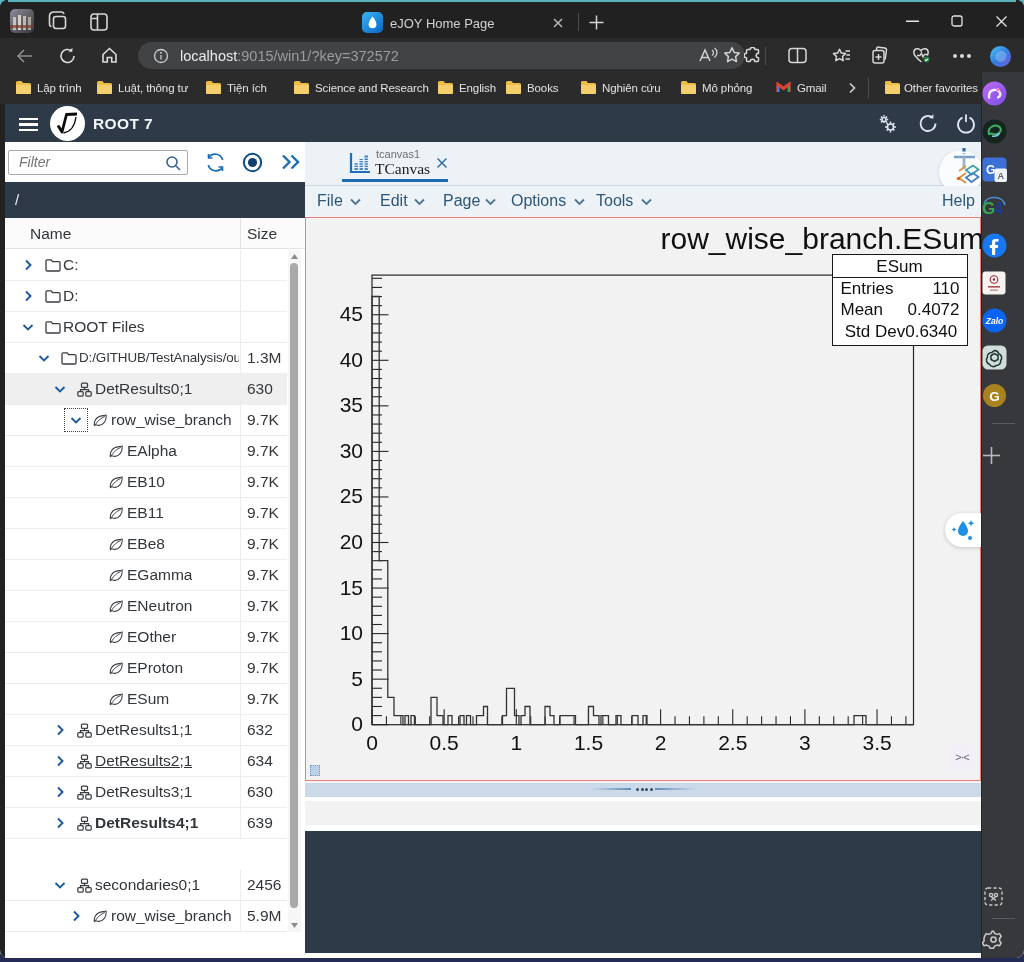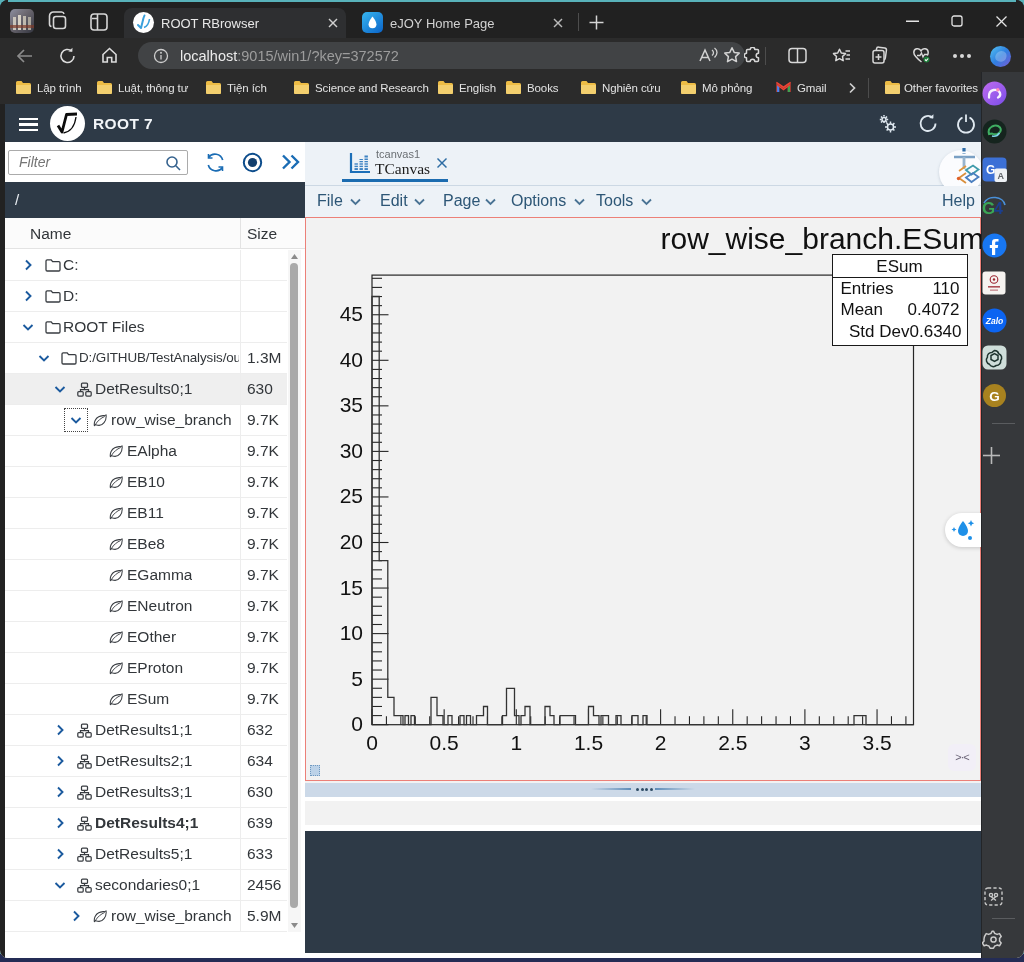--- a/index.html
+++ b/index.html
@@ -44,32 +44,20 @@
  </div>
  <svg class="abs" style="left:47px;top:10px" width="23" height="23" viewBox="0 0 23 23" fill="none" stroke="#d6d6d6" stroke-width="1.6">
    <rect x="6.5" y="6.5" width="12" height="12" rx="2.5"></rect>
         <path d="M4.5 16.5 A2.5 2.5 0 0 1 2.5 14 V6 A4 4 0 0 1 6.5 2 h8 a2.5 2.5 0 0 1 2.5 2"></path>
  </svg>
  <svg class="abs" style="left:88px;top:11px" width="22" height="22" viewBox="0 0 22 22" fill="none" stroke="#d6d6d6" stroke-width="1.6">
    <rect x="3" y="3" width="16" height="16" rx="3"></rect>
         <line x1="9.5" y1="3" x2="9.5" y2="19"></line>
         <line x1="4" y1="7.5" x2="9" y2="7.5"></line>
  </svg>
- <div class="tab1">
-   <div class="abs" style="left:9px;top:4px;width:21px;height:21px;border-radius:50%;background:#fff"></div>
-   <svg class="abs" style="left:9px;top:4px" width="21" height="21" viewBox="0 0 21 21">
-          <path d="M5 13 l3 3 2.5-10 1-2.5" fill="none" stroke="#3aa0dc" stroke-width="2" stroke-linejoin="round" stroke-linecap="round"></path>
-          <path d="M11 15.5 q4.5-1.5 5.5-8.5" fill="none" stroke="#3aa0dc" stroke-width="1.6" fill-opacity="0"></path>
-        </svg>
-   <div class="abs tabtxt" style="left:37px;top:8px">ROOT RBrowser</div>
-   <svg class="abs" style="left:203px;top:9px" width="12" height="12" viewBox="0 0 12 12" stroke="#cfcfcf" stroke-width="1.4">
-          <line x1="2" y1="2" x2="10" y2="10"></line>
-          <line x1="10" y1="2" x2="2" y2="10"></line>
-        </svg>
- </div>
  <div class="abs" style="left:362px;top:12px;width:21px;height:21px;border-radius:5px;background:linear-gradient(140deg,#37b6f0,#0a63c8)"></div>
  <svg class="abs" style="left:362px;top:12px" width="21" height="21" viewBox="0 0 24 24">
         <path d="M12 5 C12 5 7.5 10.5 7.5 14 a4.5 4.5 0 0 0 9 0 C16.5 10.5 12 5 12 5 Z" fill="#fff"></path>
       </svg>
  <div class="abs tabtxt" style="left:390px;top:16px;color:#d2d2d2">eJOY Home Page</div>
  <svg class="abs" style="left:552px;top:17px" width="12" height="12" viewBox="0 0 12 12" stroke="#b9b9b9" stroke-width="1.4">
         <line x1="2" y1="2" x2="10" y2="10"></line>
         <line x1="10" y1="2" x2="2" y2="10"></line>
       </svg>
  <div class="abs" style="left:578px;top:13px;width:1px;height:18px;background:#4d4d4d"></div>
@@ -438,21 +426,21 @@
       <div class="trow" style="top:603.5px;">
         <svg class="abs" style="left:51px;top:9px" width="9" height="12" viewBox="0 0 9 12" fill="none" stroke="#1b5a9e" stroke-width="1.9">
           <path d="M2 1.5 L6.5 6 2 10.5"></path>
         </svg>
         <svg class="abs" style="left:72px;top:8px" width="15" height="15" viewBox="0 0 15 15" fill="none" stroke="#383c41" stroke-width="1.25">
           <rect x="4.5" y="1" width="6" height="4.4" rx="1"></rect>
           <rect x="0.8" y="9.6" width="5.4" height="4.4" rx="1"></rect>
           <rect x="8.8" y="9.6" width="5.4" height="4.4" rx="1"></rect>
           <path d="M7.5 5.4 v2.2 M3.5 9.6 V7.6 h8 v2"></path>
         </svg>
-        <span style="position:absolute;left:90px;max-width:144px;overflow:hidden;display:inline-block;white-space:nowrap;">DetResults2;1</span>
+        <span style="position:absolute;left:90px;max-width:144px;overflow:hidden;display:inline-block;white-space:nowrap;text-decoration:underline;">DetResults2;1</span>
         <span style="position:absolute;left:242px">634</span>
         <div class="abs" style="left:235px;top:0;width:1px;height:31px;background:#ededed"></div>
       </div>
       <div class="trow" style="top:634.5px;">
         <svg class="abs" style="left:51px;top:9px" width="9" height="12" viewBox="0 0 9 12" fill="none" stroke="#1b5a9e" stroke-width="1.9">
           <path d="M2 1.5 L6.5 6 2 10.5"></path>
         </svg>
         <svg class="abs" style="left:72px;top:8px" width="15" height="15" viewBox="0 0 15 15" fill="none" stroke="#383c41" stroke-width="1.25">
           <rect x="4.5" y="1" width="6" height="4.4" rx="1"></rect>
           <rect x="0.8" y="9.6" width="5.4" height="4.4" rx="1"></rect>
@@ -468,34 +456,20 @@
           <path d="M2 1.5 L6.5 6 2 10.5"></path>
         </svg>
         <svg class="abs" style="left:72px;top:8px" width="15" height="15" viewBox="0 0 15 15" fill="none" stroke="#383c41" stroke-width="1.25">
           <rect x="4.5" y="1" width="6" height="4.4" rx="1"></rect>
           <rect x="0.8" y="9.6" width="5.4" height="4.4" rx="1"></rect>
           <rect x="8.8" y="9.6" width="5.4" height="4.4" rx="1"></rect>
           <path d="M7.5 5.4 v2.2 M3.5 9.6 V7.6 h8 v2"></path>
         </svg>
         <span style="position:absolute;left:90px;max-width:144px;overflow:hidden;display:inline-block;white-space:nowrap;font-weight:bold;">DetResults4;1</span>
         <span style="position:absolute;left:242px">639</span>
-        <div class="abs" style="left:235px;top:0;width:1px;height:31px;background:#ededed"></div>
-      </div>
-      <div class="trow" style="top:696.5px;">
-        <svg class="abs" style="left:51px;top:9px" width="9" height="12" viewBox="0 0 9 12" fill="none" stroke="#1b5a9e" stroke-width="1.9">
-          <path d="M2 1.5 L6.5 6 2 10.5"></path>
-        </svg>
-        <svg class="abs" style="left:72px;top:8px" width="15" height="15" viewBox="0 0 15 15" fill="none" stroke="#383c41" stroke-width="1.25">
-          <rect x="4.5" y="1" width="6" height="4.4" rx="1"></rect>
-          <rect x="0.8" y="9.6" width="5.4" height="4.4" rx="1"></rect>
-          <rect x="8.8" y="9.6" width="5.4" height="4.4" rx="1"></rect>
-          <path d="M7.5 5.4 v2.2 M3.5 9.6 V7.6 h8 v2"></path>
-        </svg>
-        <span style="position:absolute;left:90px;max-width:144px;overflow:hidden;display:inline-block;white-space:nowrap;">DetResults5;1</span>
-        <span style="position:absolute;left:242px">633</span>
         <div class="abs" style="left:235px;top:0;width:1px;height:31px;background:#ededed"></div>
       </div>
       <div class="trow" style="top:727.5px;">
         <svg class="abs" style="left:49px;top:11px" width="12" height="9" viewBox="0 0 12 9" fill="none" stroke="#1b5a9e" stroke-width="1.9">
           <path d="M1.5 2 L6 6.5 10.5 2"></path>
         </svg>
         <svg class="abs" style="left:72px;top:8px" width="15" height="15" viewBox="0 0 15 15" fill="none" stroke="#383c41" stroke-width="1.25">
           <rect x="4.5" y="1" width="6" height="4.4" rx="1"></rect>
           <rect x="0.8" y="9.6" width="5.4" height="4.4" rx="1"></rect>
           <rect x="8.8" y="9.6" width="5.4" height="4.4" rx="1"></rect>
@@ -708,21 +682,21 @@
     <div class="abs statbox" style="left:831.5px;top:253.5px">
  <div style="text-align:center;height:23px;line-height:23px;border-bottom:1.6px solid #191919">ESum</div>
  <div style="display:flex;justify-content:space-between;padding:0 7px 0 8px;height:21.5px;line-height:22px">
         <span>Entries</span>
         <span>110</span>
       </div>
  <div style="display:flex;justify-content:space-between;padding:0 7px 0 8px;height:21.5px;line-height:21px">
         <span>Mean</span>
         <span>0.4072</span>
       </div>
- <div style="display:flex;justify-content:flex-end;padding:0 5px 0 8px;height:21.5px;line-height:21px">
+ <div style="display:flex;justify-content:center;padding:0 5px 0 8px;height:21.5px;line-height:21px">
         <span>Std Dev</span>
         <span>0.6340</span>
       </div>
 </div>
     <div class="abs" style="left:309.5px;top:765px;width:10px;height:11px;background:#bcd2e8;border:1px dotted #6f98bf"></div>
     <div class="abs" style="left:945px;top:513px;width:40px;height:34px;background:#fff;border-radius:17px 0 0 17px;box-shadow:0 1px 4px rgba(0,0,0,.18)"></div>
 <svg class="abs" style="left:950px;top:517px" width="28" height="26" viewBox="0 0 28 26">
       <path d="M13 4 C13 4 8 10 8 14 a5 5 0 0 0 10 0 C18 10 13 4 13 4 Z" fill="#1e90e8"></path>
       <path d="M21 3 l1 2.2 2.2 1 -2.2 1 -1 2.2 -1-2.2 -2.2-1 2.2-1 Z" fill="#1e90e8"></path>
       <path d="M4 10 l.8 1.7 1.7.8 -1.7.8 -.8 1.7 -.8-1.7 -1.7-.8 1.7-.8 Z" fill="#1e90e8"></path>

